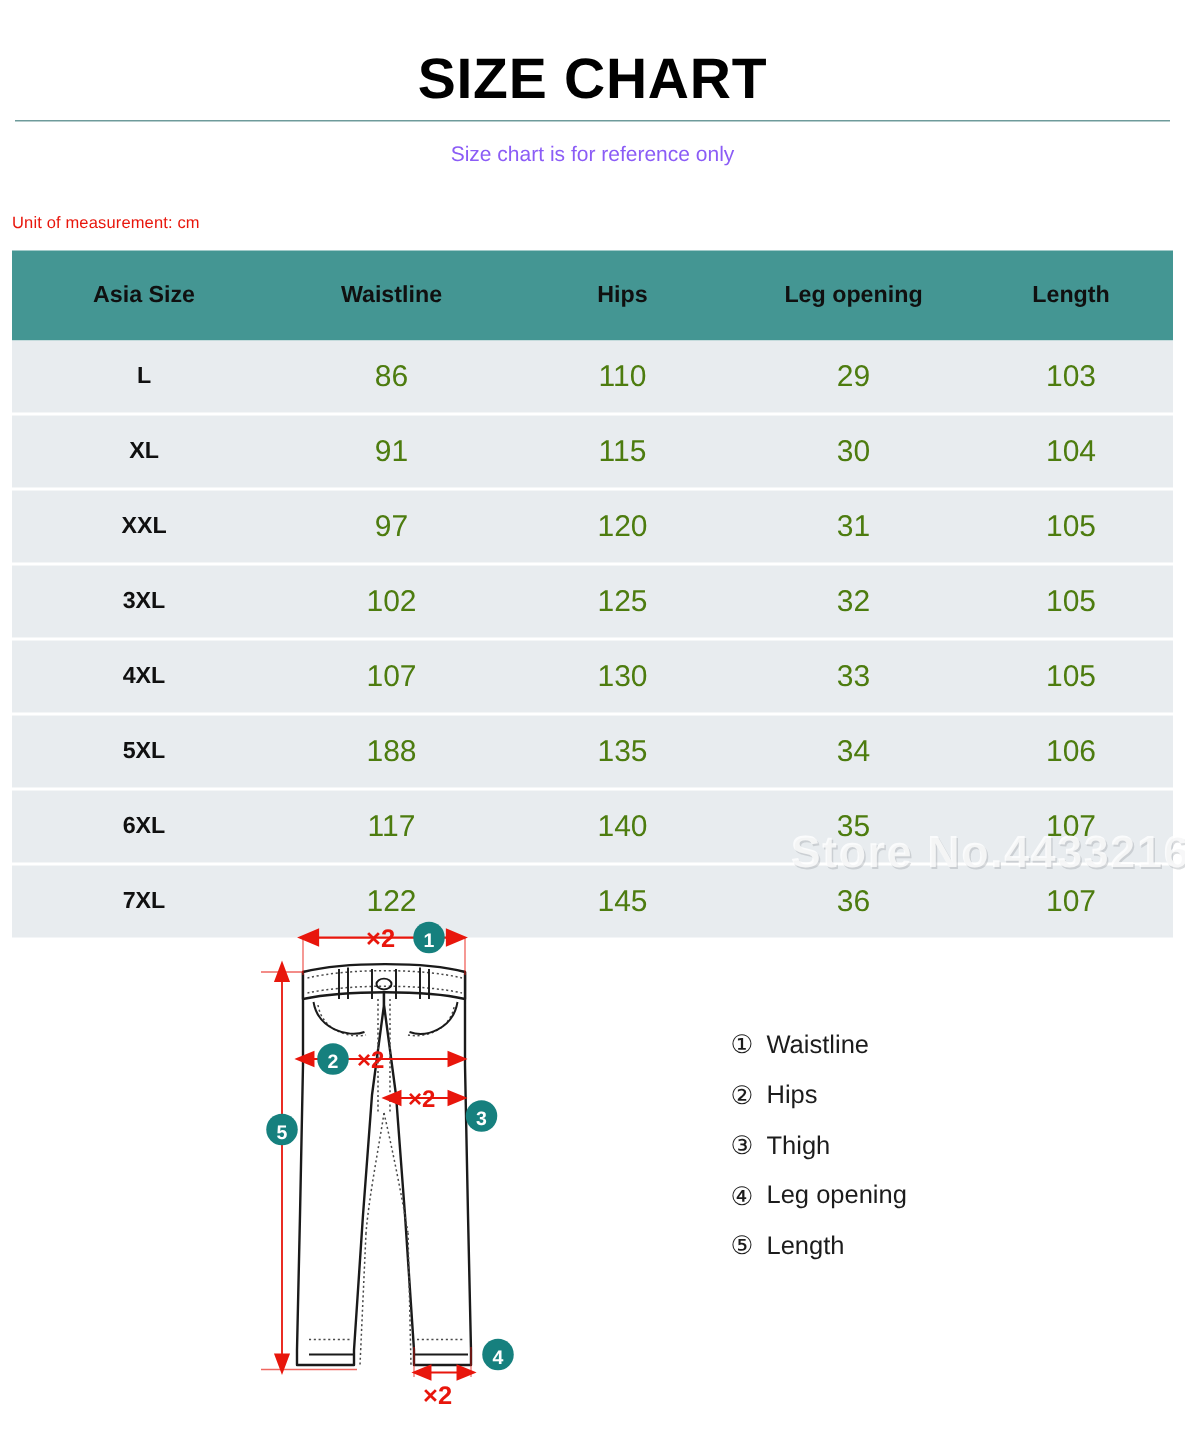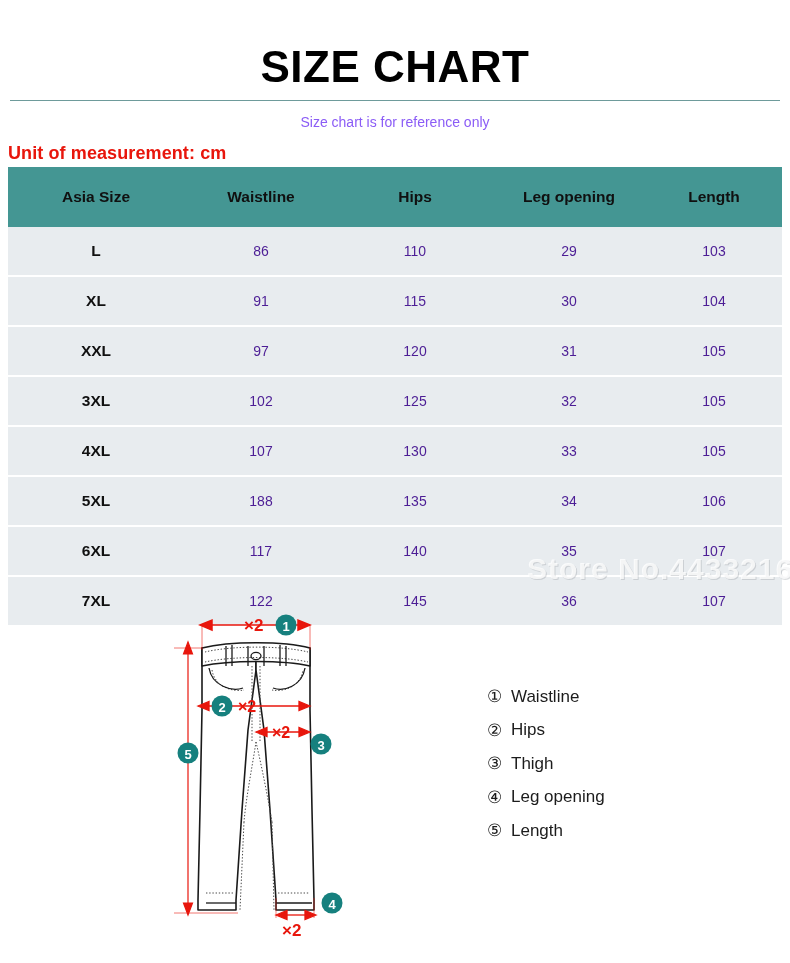--- a/index.html
+++ b/index.html
@@ -15,45 +15,45 @@
     position: relative;
     overflow: hidden;
   }
 
   
   .title-block {
     padding-top: 34px;
     text-align: center;
   }
   .chart-title {
-    font-size: 44px;
+    font-size: 38px;
     font-weight: bold;
     letter-spacing: 0.5px;
     color: #000000;
     line-height: 1.0;
-    margin: 11px;
+    margin: 0;
   }
   .title-rule {
     margin: 8px 10px 0 10px;
     height: 1px;
     background: #6e9b9b;
   }
   .chart-subtitle {
     margin: 13px 0 0 0;
     font-size: 14px;
     color: #8b5cf6;
     font-weight: normal;
   }
 
   .unit-note {
     position: absolute;
     left: 8px;
     top: 143px;
-    font-size: 18px;
-    font-weight: bold;
+    font-size: 11px;
+    font-weight: normal;
     color: #e8160c;
     letter-spacing: 0.1px;
   }
 
   
   .size-table {
     position: absolute;
     left: 8px;
     top: 167px;
     width: 774px;
@@ -70,22 +70,22 @@
     color: #101010;
     font-size: 15.5px;
     font-weight: bold;
     height: 58px;
     vertical-align: middle;
     margin-top: 24px;
   }
   .size-table tbody td {
     background: #e8ecef;
     height: 46px;
-    font-size: 14px;
-    color: #4c1d95;
+    font-size: 20px;
+    color: #4d7c0f;
     vertical-align: middle;
     border-bottom: 2px solid #ffffff;
   }
   .size-table tbody tr:last-child td {
     border-bottom: none;
   }
   .size-table tbody td.size-label {
     font-weight: bold;
     color: #101010;
     font-size: 15.5px;

